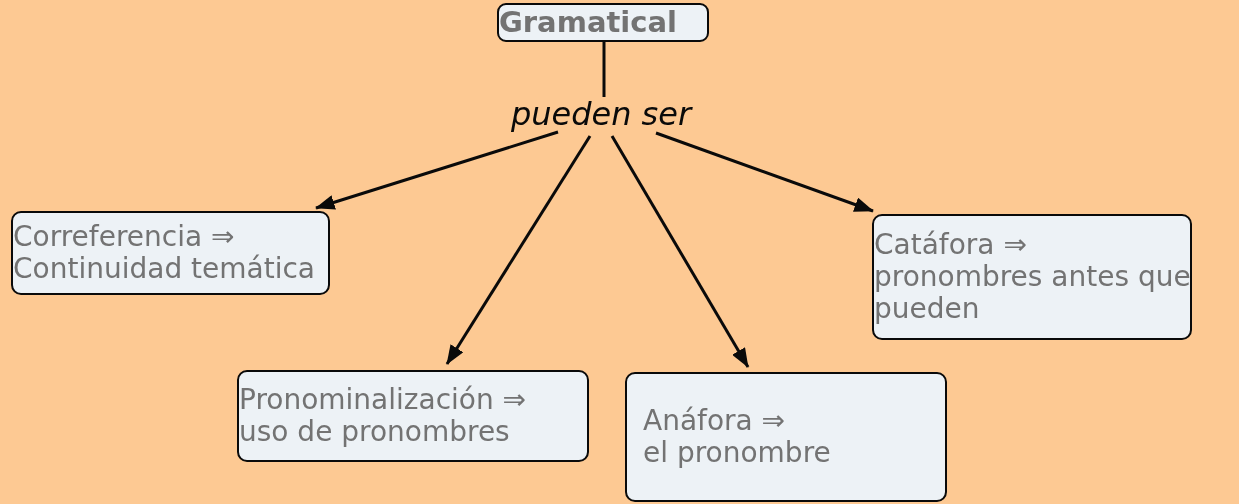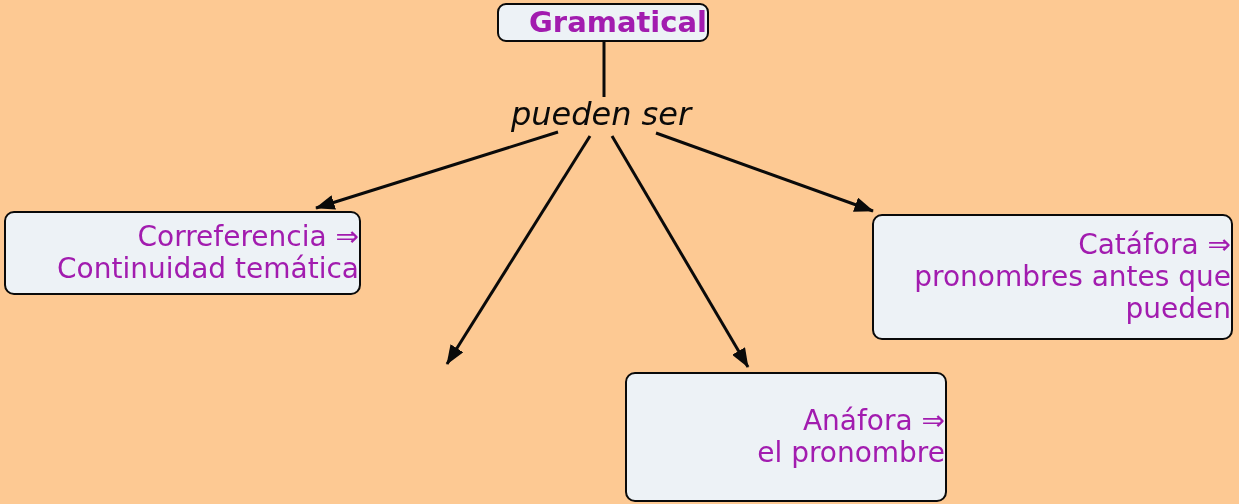--- a/index.html
+++ b/index.html
@@ -12,34 +12,34 @@
     color:#0a0a0a;
   }
   #edges{position:absolute;left:0;top:0;width:1239px;height:504px;}
   .node{
     position:absolute;
     box-sizing:border-box;
     background:var(--node-fill,#edf2f6);
     border:2.5px solid var(--stroke,#0a0a0a);
     border-radius:10px;
     display:flex;flex-direction:column;
-    justify-content:center;align-items:flex-end;
+    justify-content:center;align-items:flex-start;
     text-align:center;
     font-size:28px;line-height:1.15;
-    color:#a21caf;
+    color:#737373;
   }
   .node .line{display:block;white-space:nowrap;}
   #node-gramatical{
     left:497px;top:3px;width:212px;height:39px;
     font-weight:bold;font-size:29px;border-radius:9px;
   }
-  #node-correferencia{left:4px;top:211px;width:357px;height:84px;}
+  #node-correferencia{left:11px;top:211px;width:319px;height:84px;}
   #node-pronominalizacion{left:237px;top:370px;width:352px;height:92px;}
   #node-anafora{left:625px;top:372px;width:322px;height:130px;padding-left:16px;}
-  #node-catafora{left:872px;top:214px;width:361px;height:126px;}
+  #node-catafora{left:872px;top:214px;width:320px;height:126px;}
   #linking-phrase{
     position:absolute;left:601px;top:114px;
     transform:translate(-50%,-50%);
     font-style:italic;font-size:32px;
     white-space:nowrap;
   }
 </style>
 </head>
 <body>
 
@@ -62,20 +62,24 @@
     <span class="line">Gramatical</span>
   </div>
 
   <div id="linking-phrase">pueden ser</div>
 
   <div class="node" id="node-correferencia">
     <span class="line">Correferencia ⇒</span>
     <span class="line">Continuidad temática</span>
   </div>
 
+  <div class="node" id="node-pronominalizacion">
+    <span class="line">Pronominalización ⇒</span>
+    <span class="line">uso de pronombres</span>
+  </div>
 
   <div class="node" id="node-anafora">
     <span class="line">Anáfora ⇒</span>
     <span class="line">el pronombre</span>
   </div>
 
   <div class="node" id="node-catafora">
     <span class="line">Catáfora ⇒</span>
     <span class="line">pronombres antes que</span>
     <span class="line">pueden</span>

